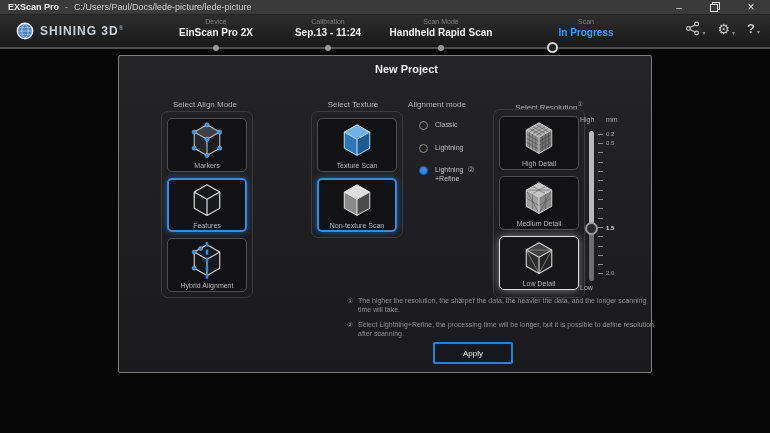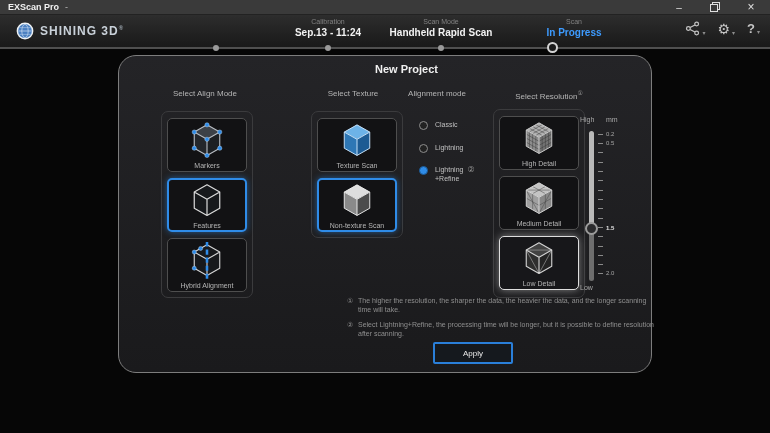--- a/index.html
+++ b/index.html
@@ -33,23 +33,23 @@
   .help-glyph { font-size:13px; line-height:13px; font-weight:bold; }
 
   
   .progress-line { position:absolute; left:0; top:47px; width:770px; height:2px; background:#4f4f4f; }
   .pdot { position:absolute; top:45px; width:6px; height:6px; border-radius:50%; background:#9a9a9a; }
   .pdot-active { position:absolute; top:42px; width:11px; height:11px; border-radius:50%;
     background:#1b1b1b; border:2px solid #d4d4d4; }
 
   
   .dialog { position:absolute; left:118px; top:55px; width:534px; height:318px;
-    background:linear-gradient(#242427,#1a1a1c); border:1px solid #7d7d7d; border-radius:18px;padding-left:43px; }
+    background:linear-gradient(#242427,#1a1a1c); border:1px solid #7d7d7d; border-radius:2px;padding-left:43px; }
   .dlg-title { text-align:center; padding-top:7px; font-size:11px; font-weight:bold; color:#f0f0f0; }
-  .col-heading { position:absolute; top:33px; transform:translateX(-50%); font-size:8px; color:#b5b5b5; white-space:nowrap;text-align:right; }
+  .col-heading { position:absolute; top:44px; transform:translateX(-50%); font-size:8px; color:#b5b5b5; white-space:nowrap;text-align:right; }
   .sup-note { font-size:6px; color:#9a9a9a; vertical-align:super; }
 
   .group-box { position:absolute; border:1px solid #3b3b3d; border-radius:7px; }
 
   .card { position:absolute; width:80px; height:54px; background:#121214; border:1px solid #4e4e4e;
     border-radius:5px; display:flex; flex-direction:column; align-items:center; justify-content:center; cursor:pointer; }
   .card svg { display:block; }
   .card-label { font-size:7px; color:#b5b5b5; margin-top:2px; white-space:nowrap; }
   .card.sel-blue { border:2px solid #2f8ce8; box-shadow:0 0 6px rgba(47,140,232,.55); }
   .card.sel-white { border:1px solid #dedede; box-shadow:0 0 8px rgba(255,255,255,.45); background:#17171a; }
@@ -80,20 +80,21 @@
   .btn-default { left:409px; background:#25282b; border:1px solid #8a8a8a; color:#cdcdcd; }
 </style>
 </head>
 <body>
 
 <div id="app">
 
   <div class="titlebar">
     <span class="tb-app">EXScan Pro</span>
     <span class="tb-sep">-</span>
+    <span class="tb-path">C:/Users/Paul/Docs/lede-picture/lede-picture</span>
     <div class="tb-controls">
       <div class="win-btn" style="font-size:10px;">–</div>
       <div class="win-btn">
         <svg width="10" height="10" viewBox="0 0 10 10">
             <rect x="2.5" y="0.5" width="7" height="7" fill="none" stroke="#e0e0e0" stroke-width="1"></rect>
             <rect x="0.5" y="2.5" width="7" height="7" fill="#3a3a3a" stroke="#e0e0e0" stroke-width="1"></rect>
           </svg>
       </div>
       <div class="win-btn" style="font-size:12px;">×</div>
     </div>
@@ -105,29 +106,33 @@
         <circle cx="9" cy="9" r="8.4" fill="#eef2f5"></circle>
         <circle cx="9" cy="9" r="6.9" fill="#4a7fc0"></circle>
         <ellipse cx="9" cy="9" rx="3.2" ry="6.6" fill="none" stroke="#cfe0f3" stroke-width="0.7"></ellipse>
         <line x1="2.4" y1="9" x2="15.6" y2="9" stroke="#cfe0f3" stroke-width="0.7"></line>
         <line x1="3.2" y1="5.6" x2="14.8" y2="5.6" stroke="#a9c6e8" stroke-width="0.6"></line>
         <line x1="3.2" y1="12.4" x2="14.8" y2="12.4" stroke="#a9c6e8" stroke-width="0.6"></line>
       </svg>
       <span class="brand-text"><span>SHINING 3D</span><span class="brand-reg">®</span></span>
     </div>
 
+    <div class="status-group" style="left:216px;">
+      <div class="sg-label">Device</div>
+      <div class="sg-value">EinScan Pro 2X</div>
+    </div>
     <div class="status-group" style="left:328px;">
       <div class="sg-label">Calibration</div>
       <div class="sg-value">Sep.13 - 11:24</div>
     </div>
     <div class="status-group" style="left:441px;">
       <div class="sg-label">Scan Mode</div>
       <div class="sg-value">Handheld Rapid Scan</div>
     </div>
-    <div class="status-group" style="left:574px;text-align:center;">
+    <div class="status-group" style="left:586px;text-align:center;">
       <div class="sg-label">Scan</div>
       <div class="sg-value blue">In Progress</div>
     </div>
 
     <div class="hicons">
       <div class="hicon">
         <svg width="15" height="15" viewBox="0 0 16 16" fill="none" stroke="#c5c5c5" stroke-width="1.3">
           <circle cx="12.4" cy="3.2" r="2"></circle>
             <circle cx="3.6" cy="8" r="2"></circle>
             <circle cx="12.4" cy="12.8" r="2"></circle>

